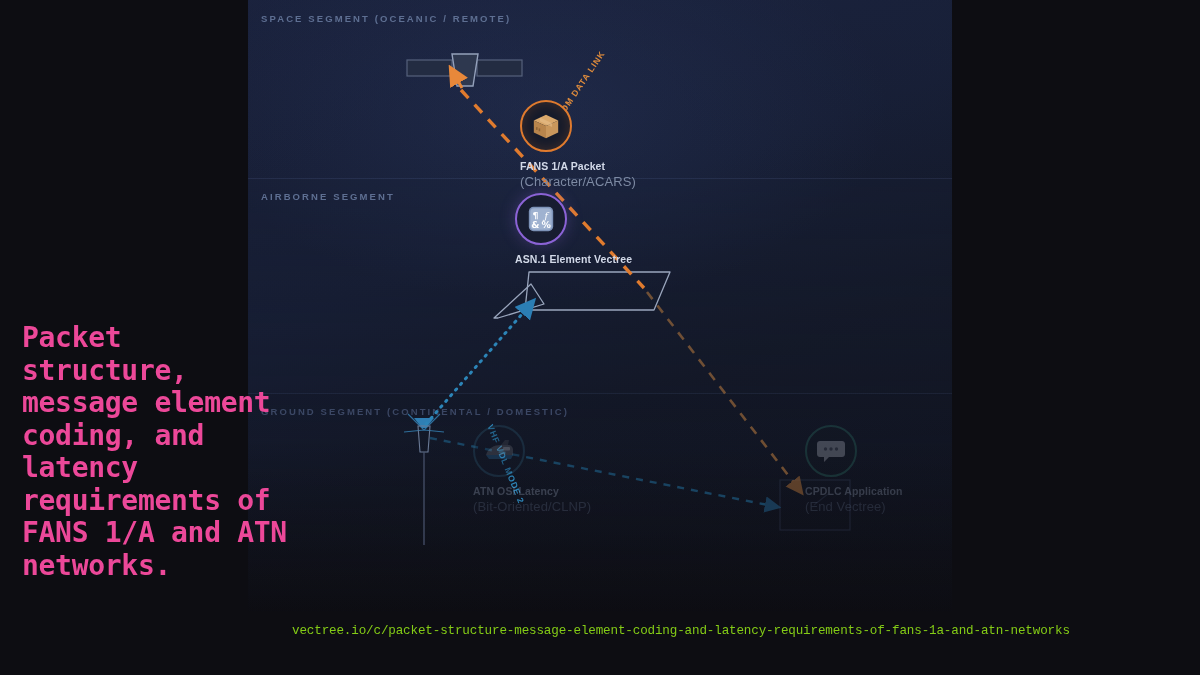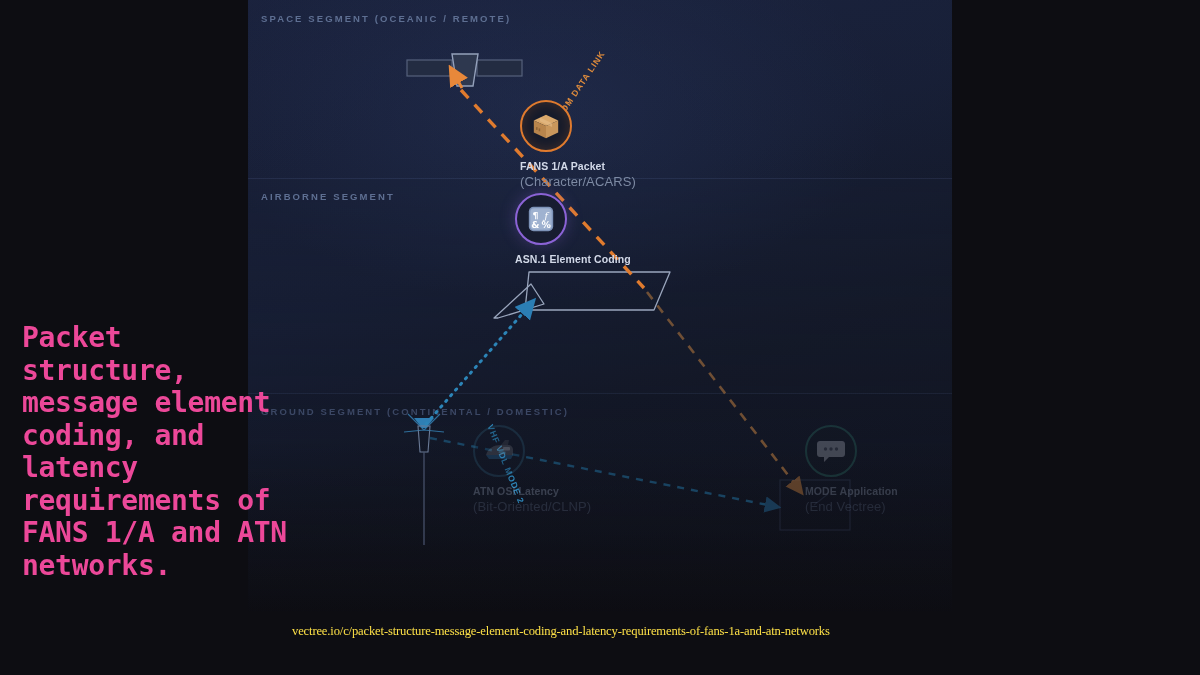--- a/index.html
+++ b/index.html
@@ -74,22 +74,22 @@
   #brand-badge{width:34px;height:34px;border-radius:11px;background:#241a3d;
      border:1px solid #3a2a5e;display:flex;align-items:center;justify-content:center;}
   #brand-name{font-size:17px;font-weight:700;color:#f2f3f7;
      font-family:"DejaVu Sans Mono","Liberation Mono",monospace;letter-spacing:.2px;}
   #headline{position:absolute;left:22px;top:322px;width:272px;
      font-family:"DejaVu Sans Mono","Liberation Mono",monospace;
      font-size:28px;line-height:32.5px;font-weight:700;color:#ec4899;
      letter-spacing:-.3px;z-index:6;}
 
   
-  #url{position:absolute;left:292px;top:624px;font-size:12.6px;color:#fde047;
-       font-family:Liberation Serif, serif;letter-spacing:-.15px;z-index:7;}
+  #url{position:absolute;left:292px;top:624px;font-size:12.6px;color:#84cc16;
+       font-family:Liberation Mono, monospace;letter-spacing:-.15px;z-index:7;}
 
   
   #bottom-fade{position:absolute;left:0;top:596px;width:1200px;height:79px;
      background:linear-gradient(180deg,rgba(13,13,18,0),#0d0d12 55%);z-index:4;pointer-events:none;}
 </style>
 </head>
 <body>
 
 <div id="stage">
 
@@ -177,21 +177,21 @@
       <div class="ring">
         <svg class="ico-abc" viewBox="0 0 32 32">
           <rect x="3" y="3" width="26" height="26" rx="5" fill="#7d93b8"></rect>
           <rect x="4.6" y="4.6" width="22.8" height="22.8" rx="4" fill="#9fb2d0"></rect>
           <text x="10" y="15.6" font-family="DejaVu Sans, sans-serif" font-size="10" font-weight="700" fill="#ffffff" text-anchor="middle">¶</text>
           <text x="21.5" y="15.6" font-family="DejaVu Serif, serif" font-size="10" font-style="italic" fill="#ffffff" text-anchor="middle">ƒ</text>
           <text x="10" y="26" font-family="DejaVu Sans, sans-serif" font-size="10" font-weight="700" fill="#ffffff" text-anchor="middle">&amp;</text>
           <text x="21.5" y="26" font-family="DejaVu Sans, sans-serif" font-size="10" font-weight="700" fill="#ffffff" text-anchor="middle">%</text>
         </svg>
       </div>
-      <div class="ttl">ASN.1 Element Coding</div>
+      <div class="ttl">ASN.1 Element Vectree</div>
       <div class="sub"></div>
     </div>
 
 
     <div class="node" id="node-atn">
       <div class="ring">
         <svg class="ico-plane" viewBox="0 0 34 26">
           <path d="M4,17 C6,10 12,7 19,7 L26,7 C29,7 31,9 31,12 L31,17 Z" fill="#6c6f78"></path>
           <path d="M19,7 L23,2 L27,2 L26,7 Z" fill="#4a4d56"></path>
           <rect x="21" y="9" width="7" height="3.4" rx="1" fill="#c9cdd6"></rect>
@@ -205,21 +205,21 @@
     <div class="node" id="node-cpdlc">
       <div class="ring">
         <svg class="ico-chat" viewBox="0 0 30 26">
           <path d="M4,3 L26,3 C27.7,3 29,4.3 29,6 L29,16 C29,17.7 27.7,19 26,19
                    L13,19 L8,24 L8,19 L4,19 C2.3,19 1,17.7 1,16 L1,6 C1,4.3 2.3,3 4,3 Z" fill="#c2c7d1"></path>
           <circle cx="9.5" cy="11" r="1.7" fill="#5a5f6c"></circle>
           <circle cx="15" cy="11" r="1.7" fill="#5a5f6c"></circle>
           <circle cx="20.5" cy="11" r="1.7" fill="#5a5f6c"></circle>
         </svg>
       </div>
-      <div class="ttl">MODE Application</div>
+      <div class="ttl">CPDLC Application</div>
       <div class="sub">(End Vectree)</div>
     </div>
   </div>
 
   <div id="left-rail"></div>
 
   <div id="brand">
     <div id="brand-badge">
       <svg width="19" height="19" viewBox="0 0 20 20">
         <path d="M3.2,4.2 L10,14.6 L16.8,4.2" fill="none" stroke="#c04ae0" stroke-width="1.7" stroke-linecap="round"></path>

